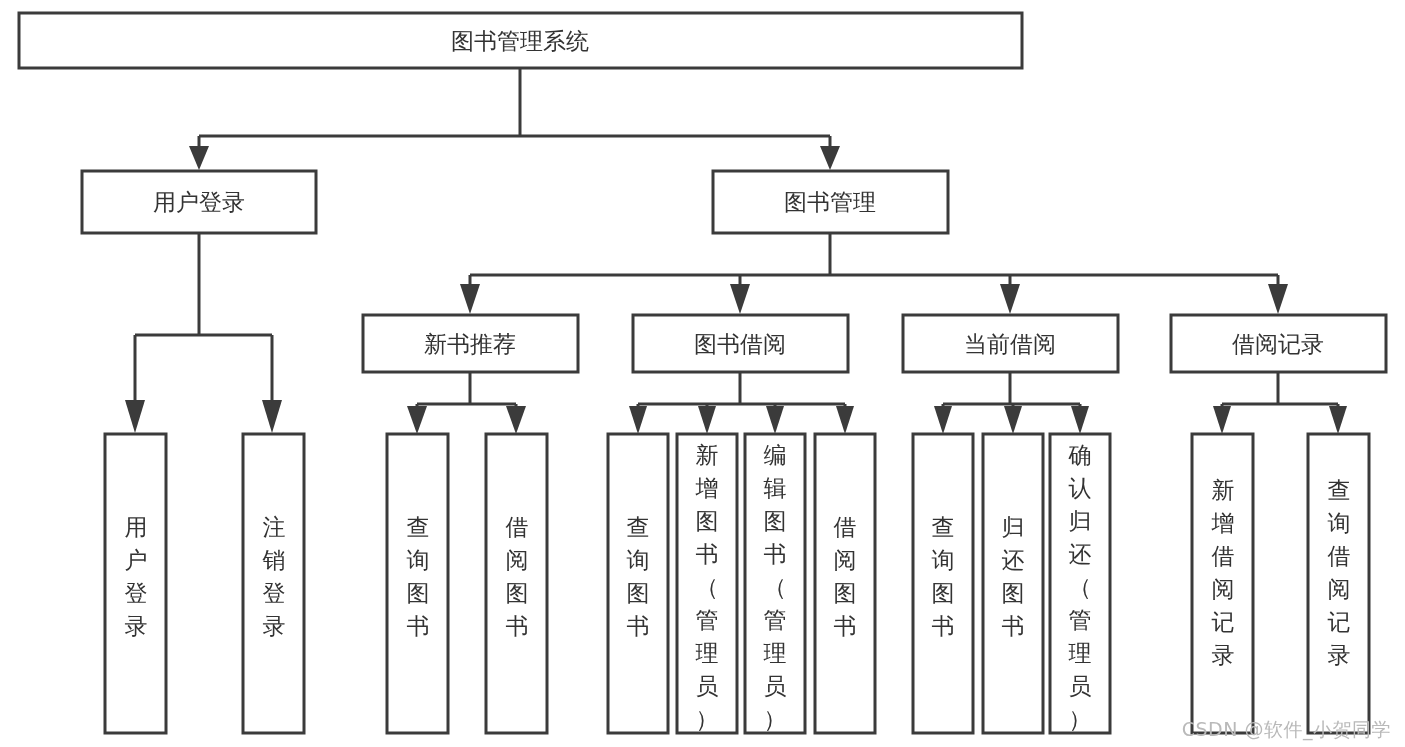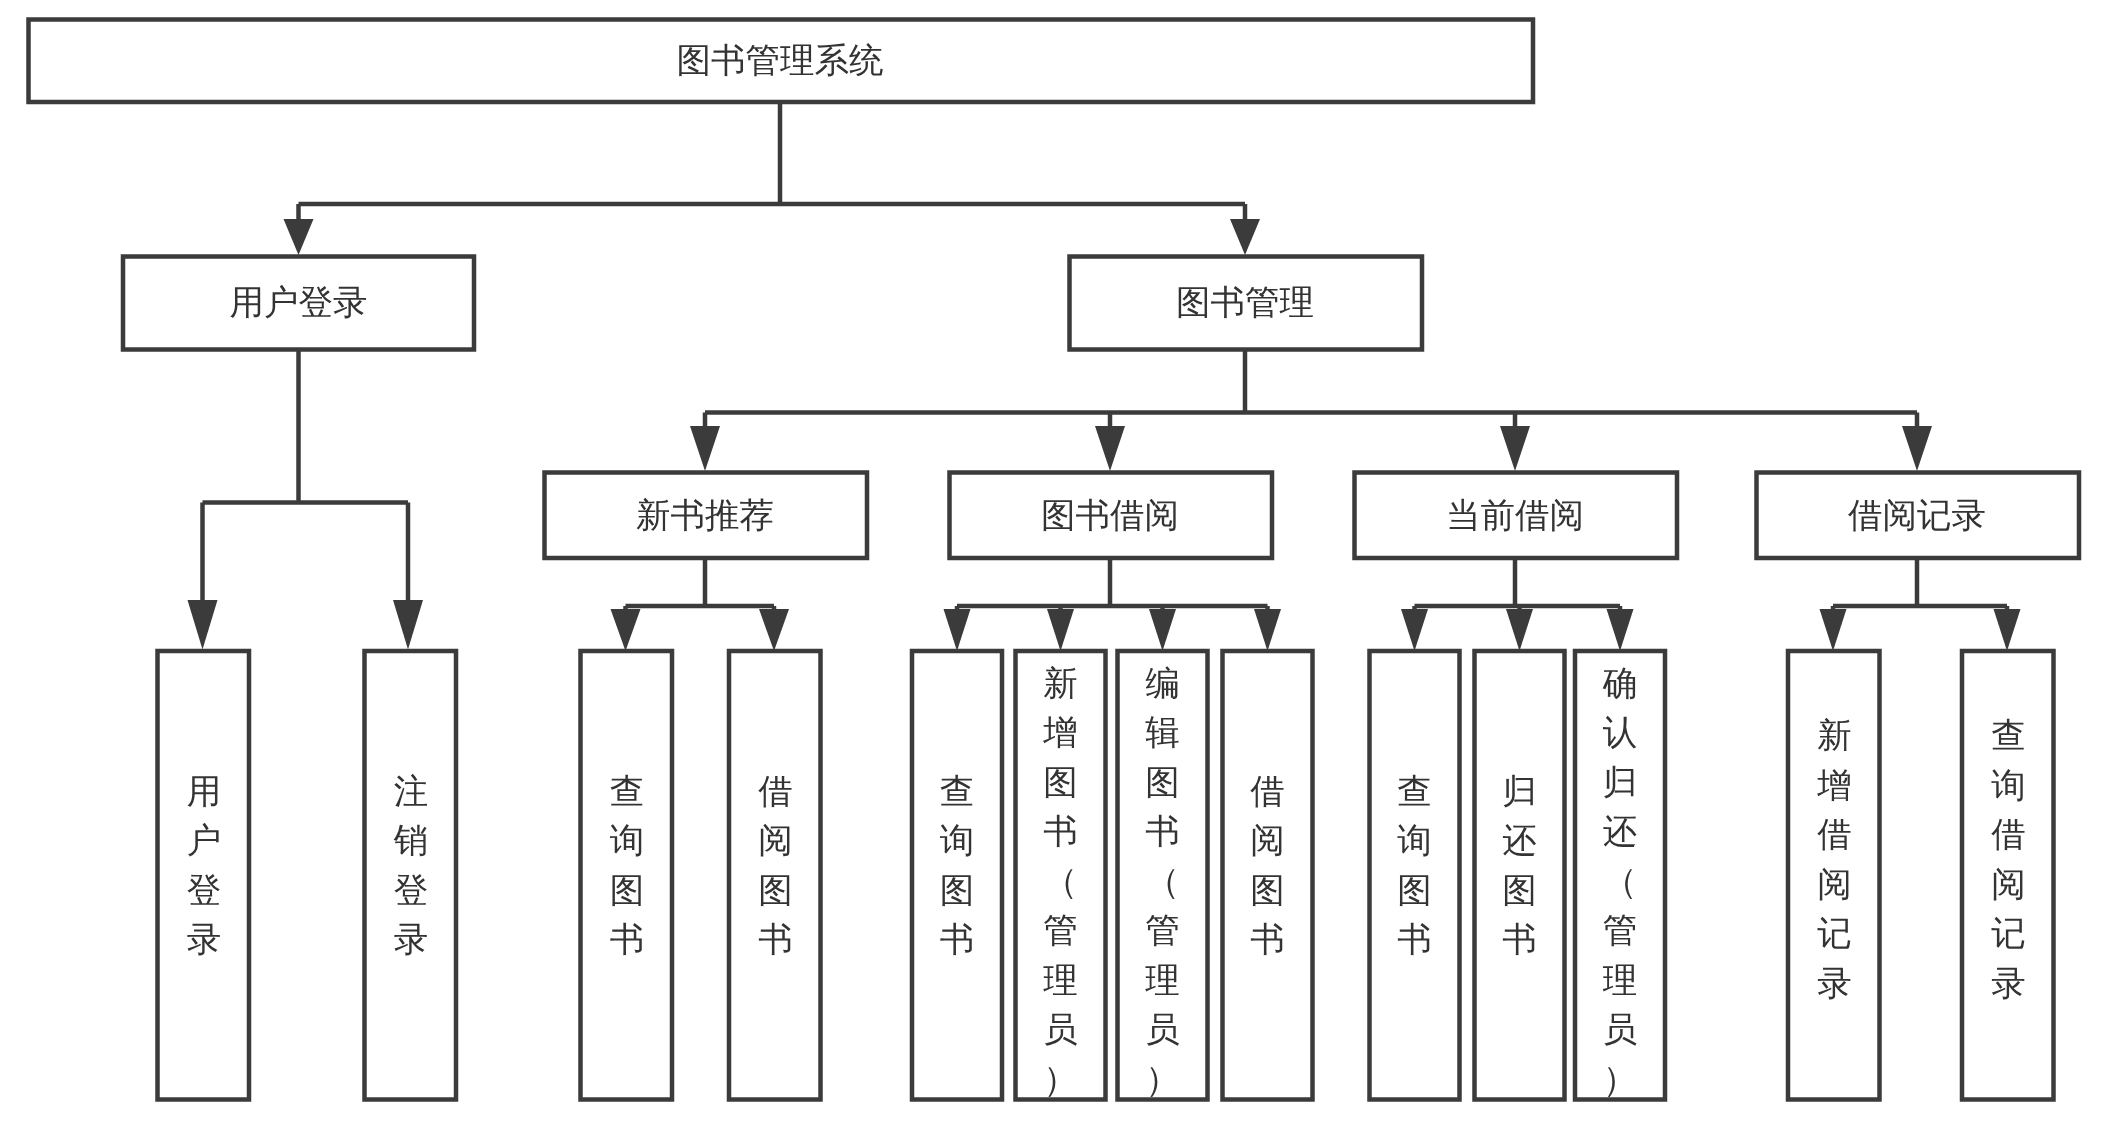--- a/index.html
+++ b/index.html
@@ -232,14 +232,15 @@
       <text class="node-label-v"><tspan x="1223" y="498">新</tspan><tspan x="1223" y="531">增</tspan><tspan x="1223" y="564">借</tspan><tspan x="1223" y="597">阅</tspan><tspan x="1223" y="630">记</tspan><tspan x="1223" y="663">录</tspan></text>
     </g>
 
     <g>
       <rect class="node-rect" x="1308" y="434" width="61" height="299"></rect>
       <text class="node-label-v"><tspan x="1339" y="498">查</tspan><tspan x="1339" y="531">询</tspan><tspan x="1339" y="564">借</tspan><tspan x="1339" y="597">阅</tspan><tspan x="1339" y="630">记</tspan><tspan x="1339" y="663">录</tspan></text>
     </g>
 
   </svg>
 
+  <div class="watermark">CSDN @软件_小贺同学</div>
 
 </div>
 
 </body></html>

